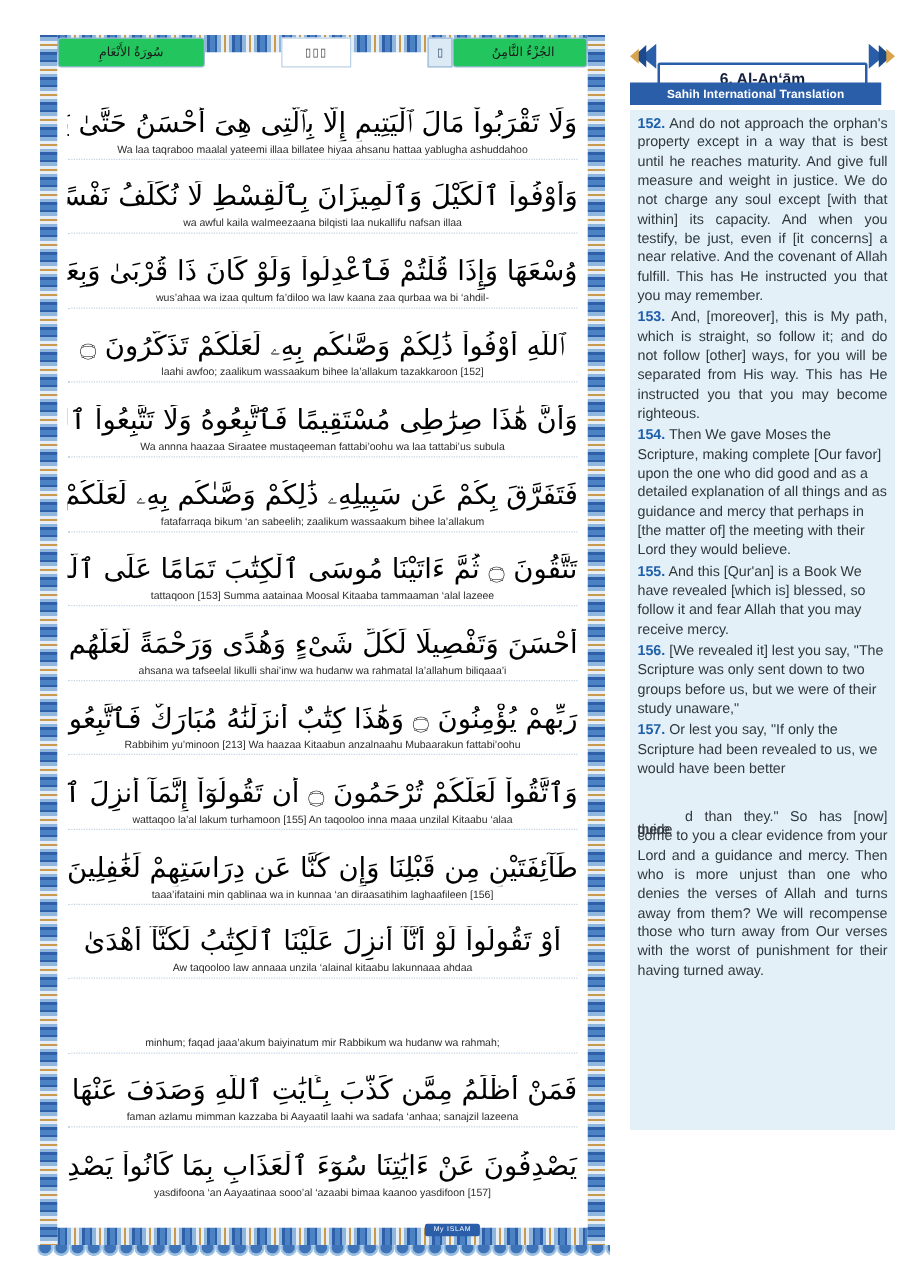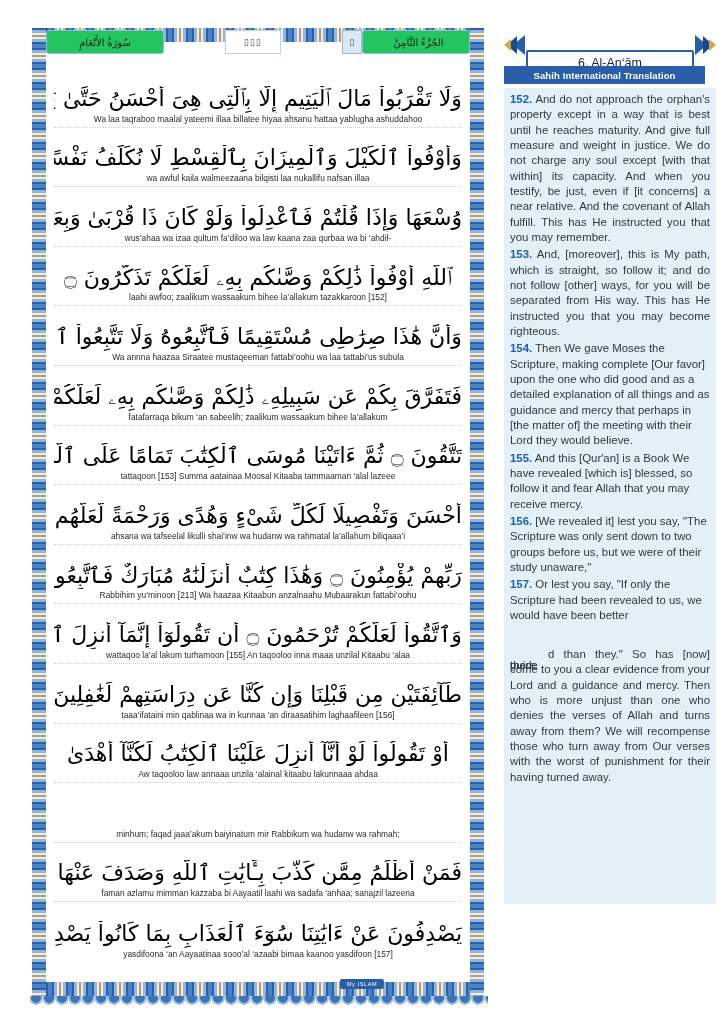--- a/index.html
+++ b/index.html
@@ -219,21 +219,21 @@
   }
   #surah-title-box {
     flex: 1;
     height: 26px;
     border: 2px solid #2a5ea8;
     border-radius: 2px;
     display: flex;
     align-items: center;
     justify-content: center;
     font-size: 12.5px;
-    font-weight: normal;
+    font-weight: bold;
     color: #14213d;
     background: #ffffff;
     margin-top: 36px;
   }
 
   #translation-banner {
     position: absolute;
     left: 8px;
     top: 66px;
     width: 201px;

